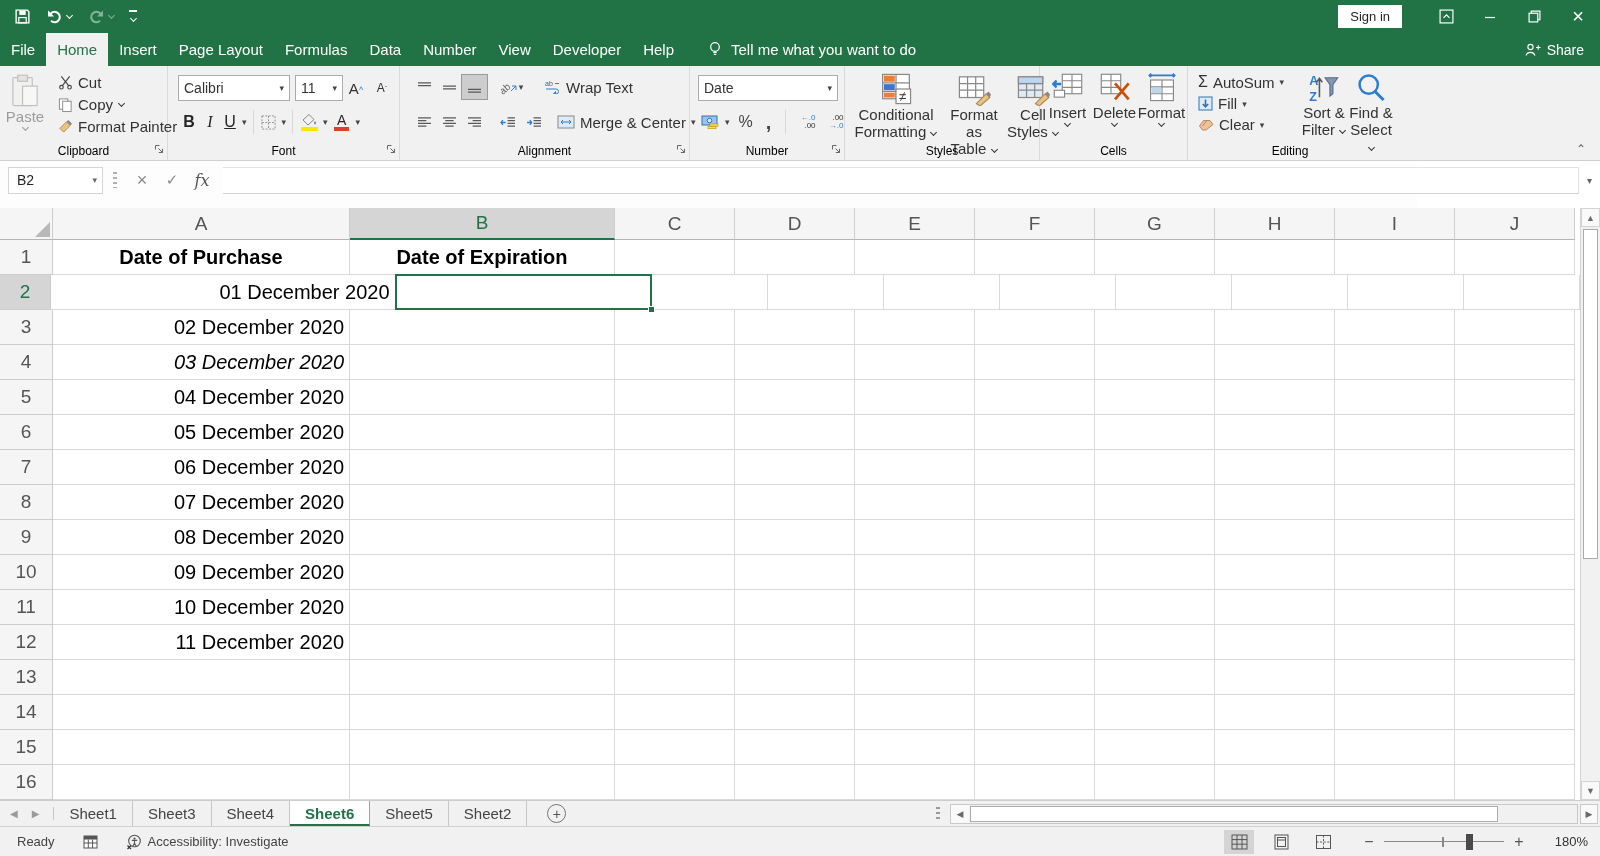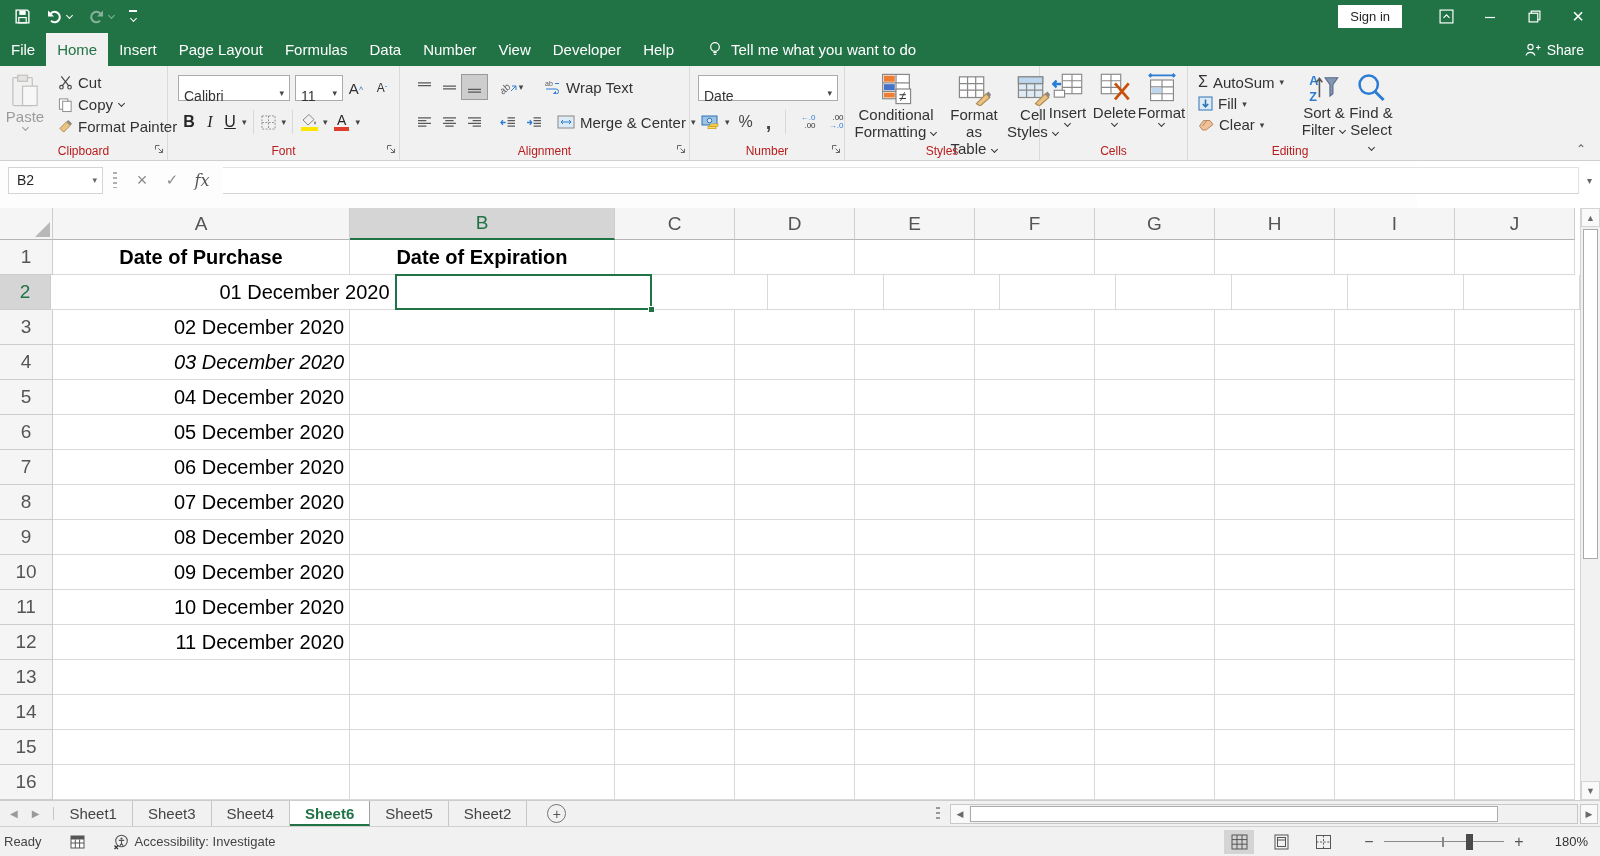--- a/index.html
+++ b/index.html
@@ -23,26 +23,26 @@
   
   .menurow { position:absolute; left:0; top:33px; width:1600px; height:33px; background:#217346; display:flex; align-items:stretch; color:#fff; }
   .mtab { padding:0 11px; font-size:15px; line-height:33px; cursor:pointer; white-space:nowrap; }
   .mtab.active { background:#f1f1f1; color:#217346; }
   .tellme { display:flex; align-items:center; gap:8px; font-size:15px; margin-left:22px; cursor:pointer; }
   .share { position:absolute; right:16px; top:0; height:33px; display:flex; align-items:center; gap:6px; font-size:14px; cursor:pointer; }
 
   
   .ribbon { position:absolute; left:0; top:66px; width:1600px; height:95px; background:#f1f1f1; border-bottom:1px solid #d2d0ce; font-size:15px; color:#333; }
   .rgroup { position:absolute; top:0; height:94px; border-right:1px solid #dadada; }
-  .glabel { position:absolute; bottom:2px; left:0; right:0; text-align:center; font-size:12px; color:#b91c1c; }
+  .glabel { position:absolute; bottom:2px; left:0; right:0; text-align:center; font-size:12px; color:#000000; }
   .launcher { position:absolute; right:3px; bottom:3px; cursor:pointer; }
   .collapse { position:absolute; right:14px; bottom:4px; color:#666; cursor:pointer; font-size:12px; }
   .rbtn { display:flex; align-items:center; gap:5px; cursor:pointer; color:#333; white-space:nowrap; }
   .bigbtn { display:flex; flex-direction:column; align-items:center; cursor:pointer; text-align:center; line-height:17px; font-size:15px; color:#333; }
-  .combo { background:#fff; border:1px solid #ababab; height:14px; display:flex; padding:12px 5px; font-size:14px; cursor:pointer; }
+  .combo { background:#fff; border:1px solid #ababab; height:14px; display:flex; align-items:center; padding:12px 5px; font-size:14px; cursor:pointer; }
   .combo .spring { flex:1; }
   .arr { color:#444; font-size:9px; }
   .arr-g { color:#666; font-size:9px; }
   .tglbtn { display:flex; align-items:center; justify-content:center; cursor:pointer; height:24px; }
   .sel { background:#cdcdcd; outline:1px solid #9a9a9a; }
   .vsep { width:1px; background:#d8d8d8; height:24px; margin:0 4px; }
   .BIU { font-size:16px; color:#262626; }
   .mini2 { font-size:8px; line-height:8px; color:#333; text-align:right; cursor:pointer; }
   .mini2 .blue { color:#2b7cd3; }
 
@@ -87,21 +87,21 @@
   .stab.active { background:#fff; color:#217346; font-weight:bold; border-bottom:2px solid #217346; border-right:1px solid #a0a0a0; }
   .addsheet { width:19px; height:19px; border:1px solid #767676; border-radius:50%; color:#555; display:flex; align-items:center; justify-content:center; font-size:14px; margin:3px 0 0 20px; cursor:pointer; }
   .hs-dots { position:absolute; left:936px; top:6px; width:4px; height:14px; background:repeating-linear-gradient(#999 0 2px, transparent 2px 5px); cursor:col-resize; }
   .hscroll { position:absolute; left:950px; top:3px; width:628px; height:20px; background:#f1f1f1; border:1px solid #c8c8c8; display:flex; }
   .hs-arrow { width:18px; display:flex; align-items:center; justify-content:center; color:#6a6a6a; font-size:9px; background:#f9f9f9; cursor:pointer; }
   .hs-thumb { width:528px; background:#fff; border:1px solid #ababab; margin:1px; cursor:grab; }
   .hs-right { position:absolute; right:2px; top:3px; width:18px; height:20px; display:flex; align-items:center; justify-content:center; color:#6a6a6a; font-size:9px; background:#f9f9f9; border:1px solid #c8c8c8; cursor:pointer; }
 
   
   .statusbar { position:absolute; left:0; top:826px; width:1600px; height:30px; background:#f1f1f1; border-top:1px solid #d0d0d0; display:flex; align-items:center; font-size:13px; color:#444; }
-  .st-ready { margin-left:4px; }
+  .st-ready { margin-left:17px; }
   .st-icon { margin-left:28px; display:flex; align-items:center; gap:6px; cursor:pointer; }
   .st-right { position:absolute; right:0; display:flex; align-items:center; height:30px; }
   .viewbtn { width:30px; height:24px; display:flex; align-items:center; justify-content:center; cursor:pointer; }
   .viewbtn.active { background:#d4d4d4; }
   .zoomctl { display:flex; align-items:center; margin-left:20px; margin-right:10px; }
   .zminus, .zplus { width:22px; text-align:center; font-size:16px; color:#555; cursor:pointer; }
   .ztrack { position:relative; width:120px; height:20px; margin:0 4px; cursor:pointer; }
   .ztrack .line { position:absolute; left:0; right:0; top:9px; height:1.5px; background:#8a8a8a; }
   .ztrack .tick { position:absolute; left:58px; top:5px; width:1.5px; height:10px; background:#8a8a8a; }
   .ztrack .thumb { position:absolute; left:82px; top:2px; width:7px; height:16px; background:#4a4a4a; }

